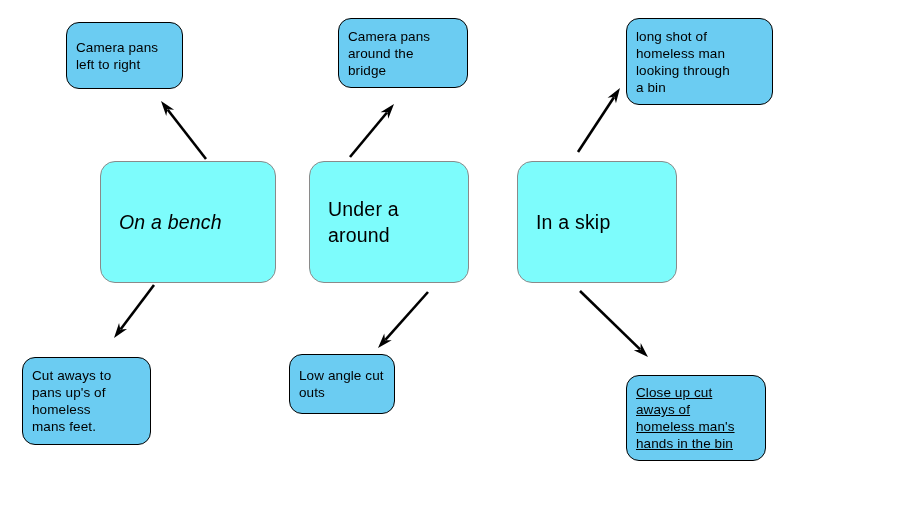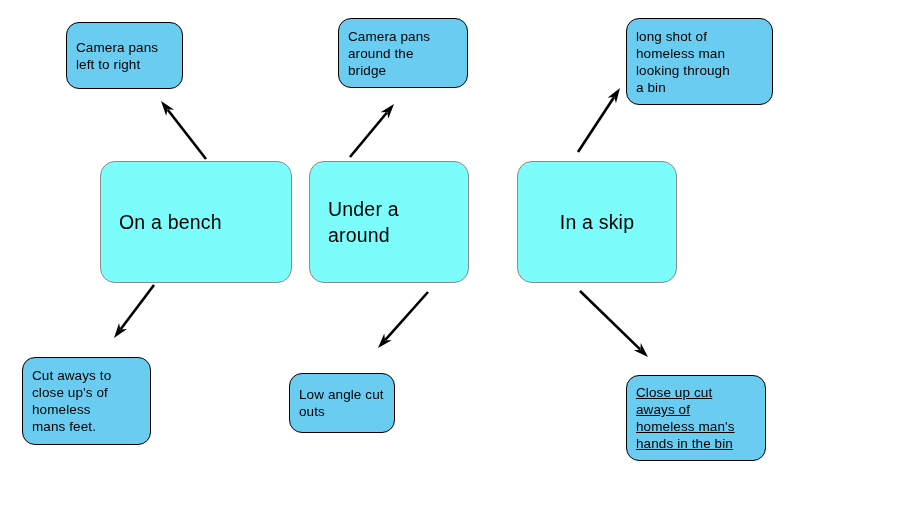--- a/index.html
+++ b/index.html
@@ -91,28 +91,28 @@
   <div id="node-layer">
       <div class="node note" style="left: 66px; top: 22px; width: 117px; height: 67px;"><span>Camera pans
 left to right</span></div>
       <div class="node note" style="left: 338px; top: 18px; width: 130px; height: 70px;"><span>Camera pans
 around the
 bridge</span></div>
       <div class="node note" style="left: 626px; top: 18px; width: 147px; height: 87px;"><span>long shot of
 homeless man
 looking through
 a bin</span></div>
-      <div class="node scene" style="left: 100px; top: 161px; width: 192px; height: 122px;"><span>On a bench</span></div>
+      <div class="node scene" style="left: 100px; top: 161px; width: 176px; height: 122px; font-style: italic;"><span>On a bench</span></div>
       <div class="node scene" style="left: 309px; top: 161px; width: 160px; height: 122px;"><span>Under a
 around</span></div>
-      <div class="node scene" style="left: 517px; top: 161px; width: 160px; height: 122px; justify-content: center;"><span>In a skip</span></div>
+      <div class="node scene" style="left: 517px; top: 161px; width: 160px; height: 122px;"><span>In a skip</span></div>
       <div class="node note" style="left: 22px; top: 357px; width: 129px; height: 88px;"><span>Cut aways to
-close up's of
+pans up's of
 homeless
 mans feet.</span></div>
-      <div class="node note" style="left: 289px; top: 373px; width: 106px; height: 60px;"><span>Low angle cut
+      <div class="node note" style="left: 289px; top: 354px; width: 106px; height: 60px;"><span>Low angle cut
 outs</span></div>
       <div class="node note" style="left: 626px; top: 375px; width: 140px; height: 86px; text-decoration: underline;"><span>Close up cut
 aways of
 homeless man's
 hands in the bin</span></div>
     </div>
 </div>
 
 </body></html>

